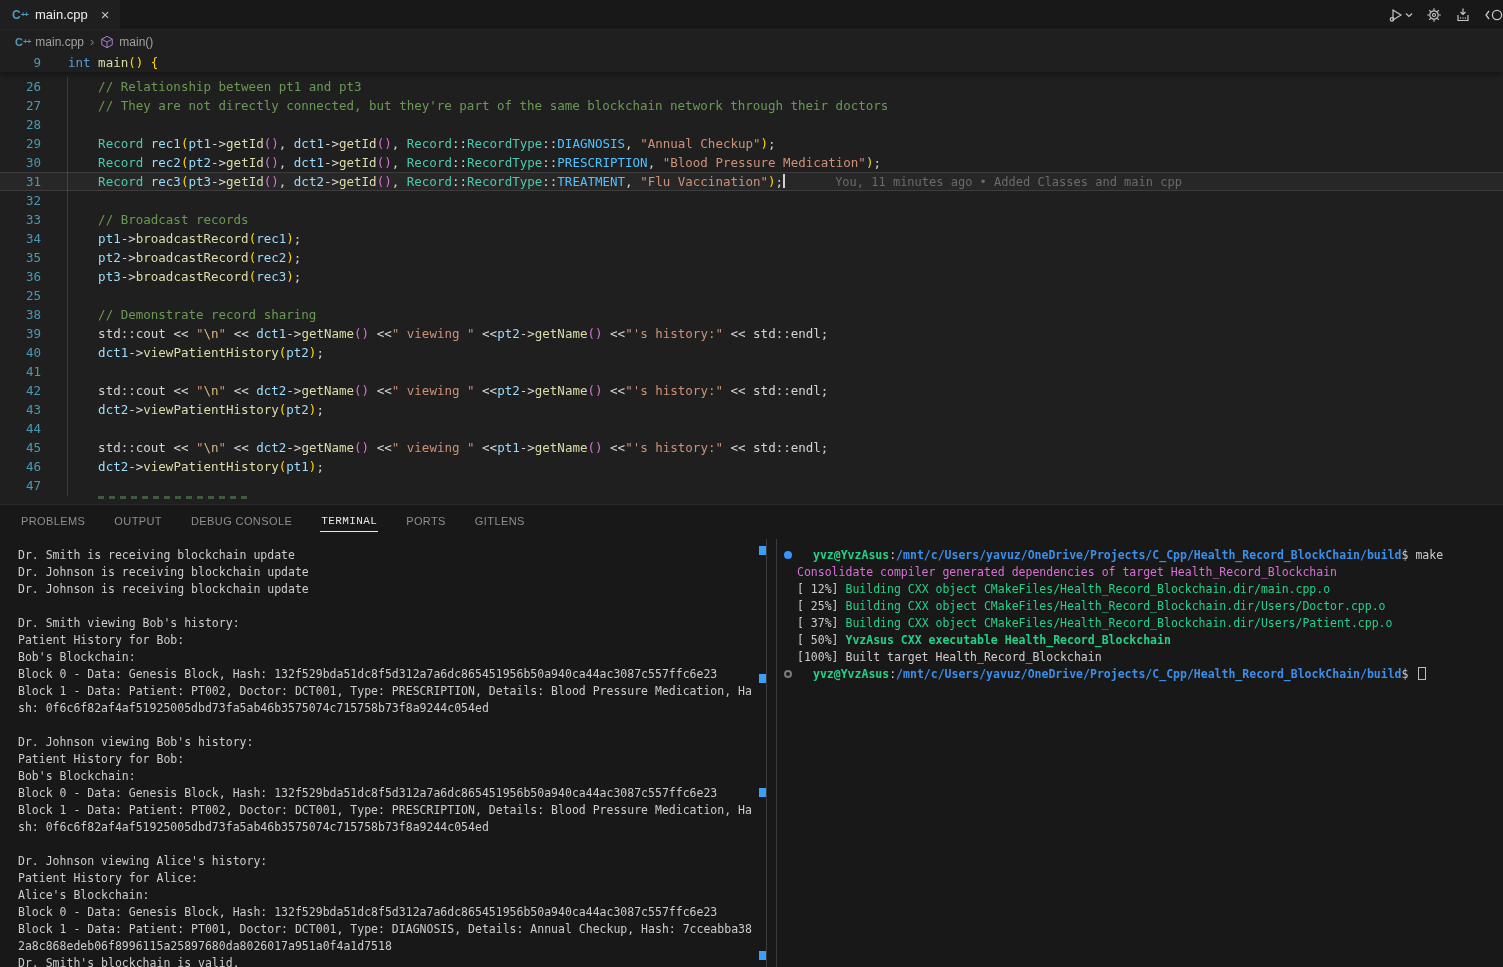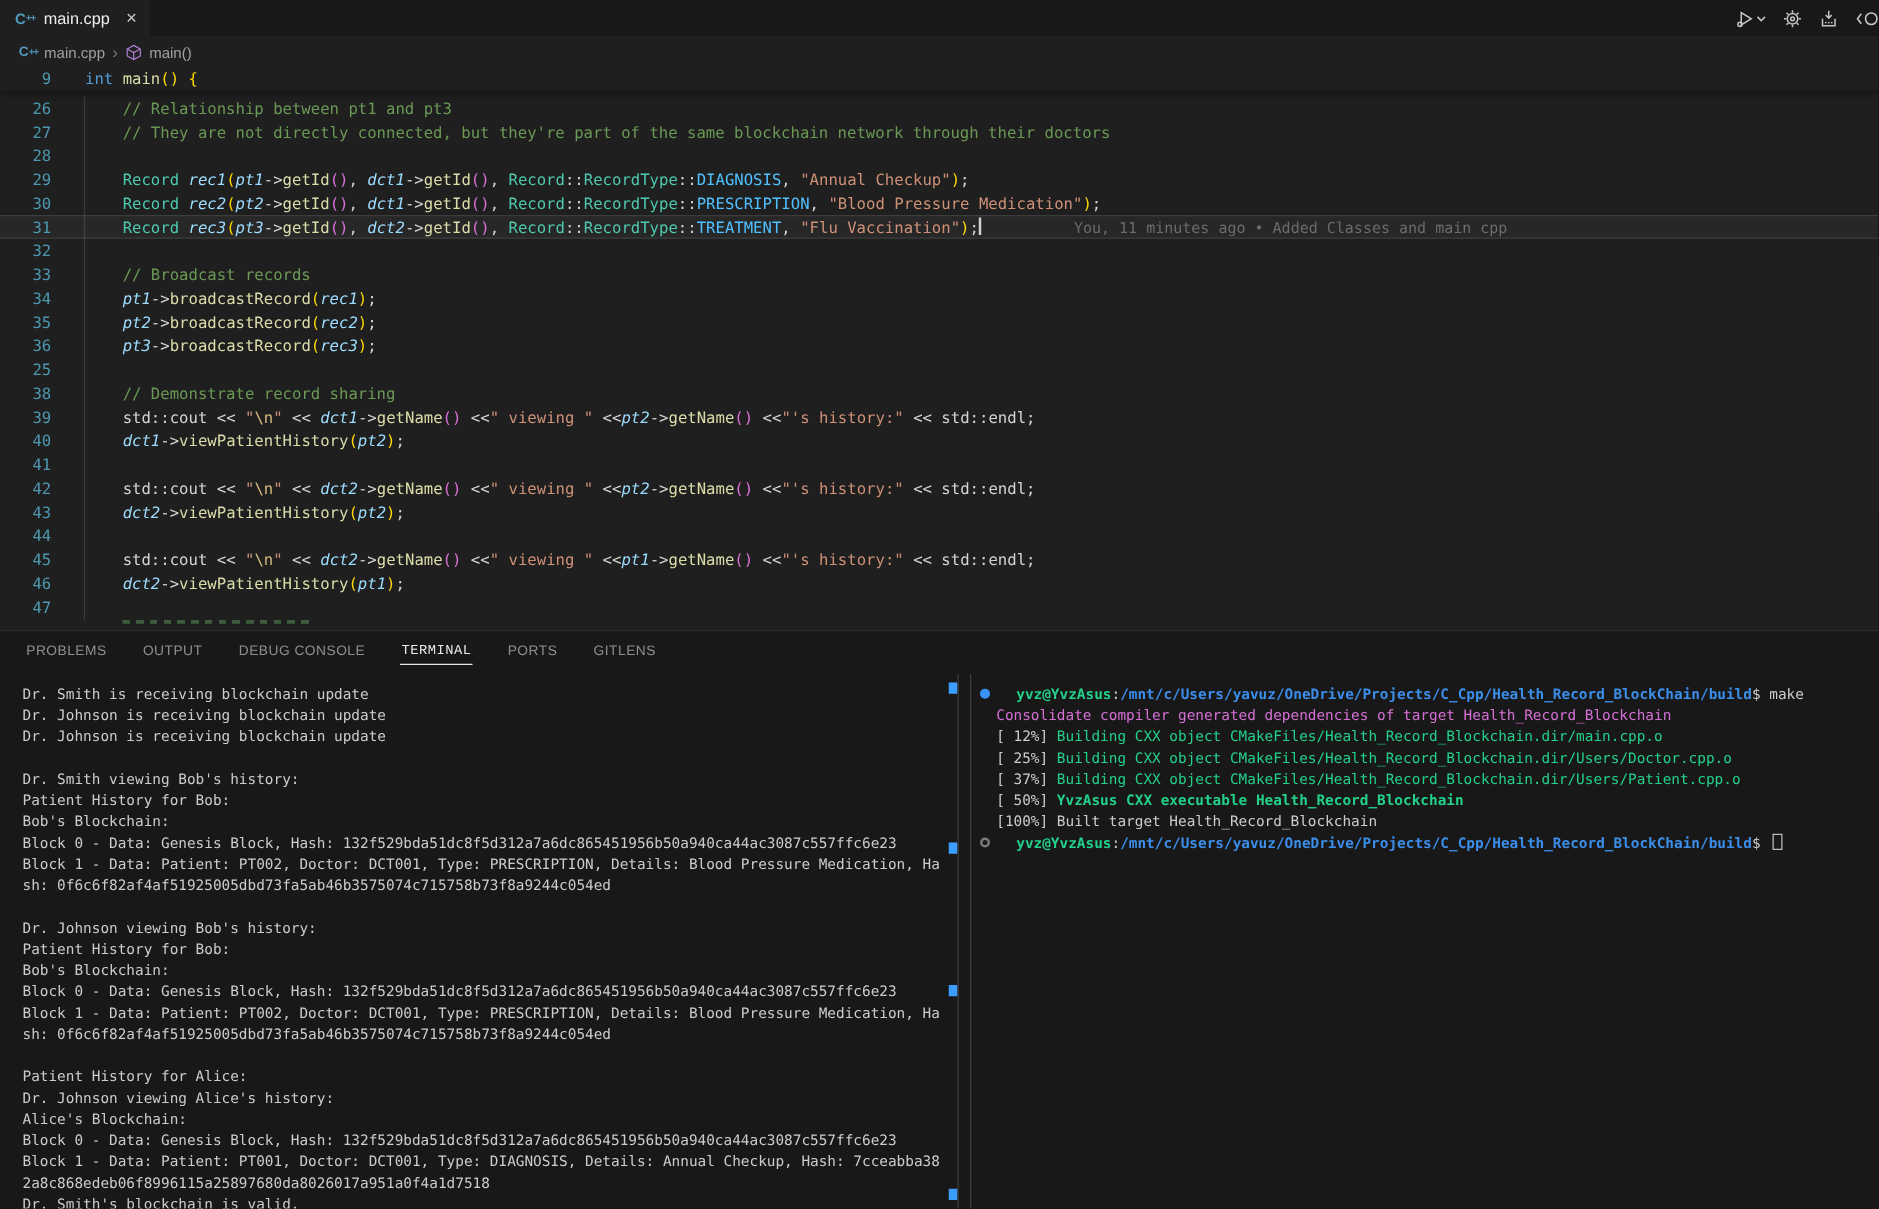--- a/index.html
+++ b/index.html
@@ -30,27 +30,27 @@
   .sticky{ height:19px; display:flex; background:#1f1f1f; position:relative; z-index:3;
            box-shadow:0 3px 5px rgba(0,0,0,.30); font-size:12.5px; line-height:19px; white-space:pre; }
   .g{ width:41px; text-align:right; color:#4d98b0; flex:none;
       font-family:"DejaVu Sans Mono", monospace; }
   .ct{ margin-left:27px; white-space:pre; font-family:"DejaVu Sans Mono", monospace; }
   .code{ position:relative; height:432px; padding-top:5px; overflow:hidden; }
   .indent-guide{ position:absolute; left:67px; top:5px; bottom:8px; width:1px; background:#3b3b3b; }
   .cline{ height:19px; line-height:19px; font-size:12.5px; display:flex; position:relative; }
   .cline.current{ background:rgba(255,255,255,.04);
                   box-shadow:inset 0 1px 0 rgba(255,255,255,.10), inset 0 -1px 0 rgba(255,255,255,.10); }
-  .tok-cmt{ color:#6a9955; } .tok-type{ color:#4ec9b0;margin-top:12px; } .tok-var{ color:#9cdcfe;font-style:italic; }
+  .tok-cmt{ color:#6a9955; } .tok-type{ color:#4ec9b0;margin-top:12px; } .tok-var{ color:#9cdcfe; }
   .tok-fn{ color:#dcdcaa; } .tok-enum{ color:#4fc1ff; } .tok-str{ color:#ce9178; }
   .tok-esc{ color:#d7ba7d; } .tok-op{ color:#d4d4d4; } .tok-kw{ color:#569cd6; }
   .tok-p1{ color:#ffd700; } .tok-p2{ color:#da70d6; } .tok-def{ color:#d4d4d4; }
   .cursor-caret{ display:inline-block; width:2px; height:14px; background:#d0d0d0;
                  vertical-align:-2px; }
-  .blame{ color:#6b6b6b; margin-left:74px; font-size:12px; }
+  .blame{ color:#6b6b6b; margin-left:50px; font-size:12px; }
   .partial-strip{ margin-left:98px; margin-top:1px; width:150px; height:3px; opacity:.65;
     background:repeating-linear-gradient(90deg,#4e7d4e 0 6px, transparent 6px 11px); }
   
   .panel{ position:absolute; left:0; top:504px; width:1503px; height:463px;
           background:#181818; border-top:1px solid #2b2b2b; }
   .panel-tabs{ height:34px; display:flex; align-items:center; gap:27px; padding-left:20px; }
   .ptab{ font-size:11px; letter-spacing:.4px; color:#8f8f8f; cursor:pointer; height:100%;
          display:flex; align-items:center; }
   .ptab span{ padding:3px 1px 4px; border-bottom:1px solid transparent; }
   .ptab.active{ color:#e7e7e7; }
@@ -270,22 +270,22 @@
           <div class="tline">Block 1 - Data: Patient: PT002, Doctor: DCT001, Type: PRESCRIPTION, Details: Blood Pressure Medication, Ha</div>
           <div class="tline">sh: 0f6c6f82af4af51925005dbd73fa5ab46b3575074c715758b73f8a9244c054ed</div>
           <div class="tline"></div>
           <div class="tline">Dr. Johnson viewing Bob's history:</div>
           <div class="tline">Patient History for Bob:</div>
           <div class="tline">Bob's Blockchain:</div>
           <div class="tline">Block 0 - Data: Genesis Block, Hash: 132f529bda51dc8f5d312a7a6dc865451956b50a940ca44ac3087c557ffc6e23</div>
           <div class="tline">Block 1 - Data: Patient: PT002, Doctor: DCT001, Type: PRESCRIPTION, Details: Blood Pressure Medication, Ha</div>
           <div class="tline">sh: 0f6c6f82af4af51925005dbd73fa5ab46b3575074c715758b73f8a9244c054ed</div>
           <div class="tline"></div>
+          <div class="tline">Dr. Johnson viewing Alice's history:</div>
           <div class="tline">Patient History for Alice:</div>
-          <div class="tline">Dr. Johnson viewing Alice's history:</div>
           <div class="tline">Alice's Blockchain:</div>
           <div class="tline">Block 0 - Data: Genesis Block, Hash: 132f529bda51dc8f5d312a7a6dc865451956b50a940ca44ac3087c557ffc6e23</div>
           <div class="tline">Block 1 - Data: Patient: PT001, Doctor: DCT001, Type: DIAGNOSIS, Details: Annual Checkup, Hash: 7cceabba38</div>
           <div class="tline">2a8c868edeb06f8996115a25897680da8026017a951a0f4a1d7518</div>
           <div class="tline">Dr. Smith's blockchain is valid.</div>
         </div>
       <span class="smark" style="top:7px"></span>
       <span class="smark" style="top:135px"></span>
       <span class="smark" style="top:249px"></span>
       <span class="smark" style="top:412px"></span>

